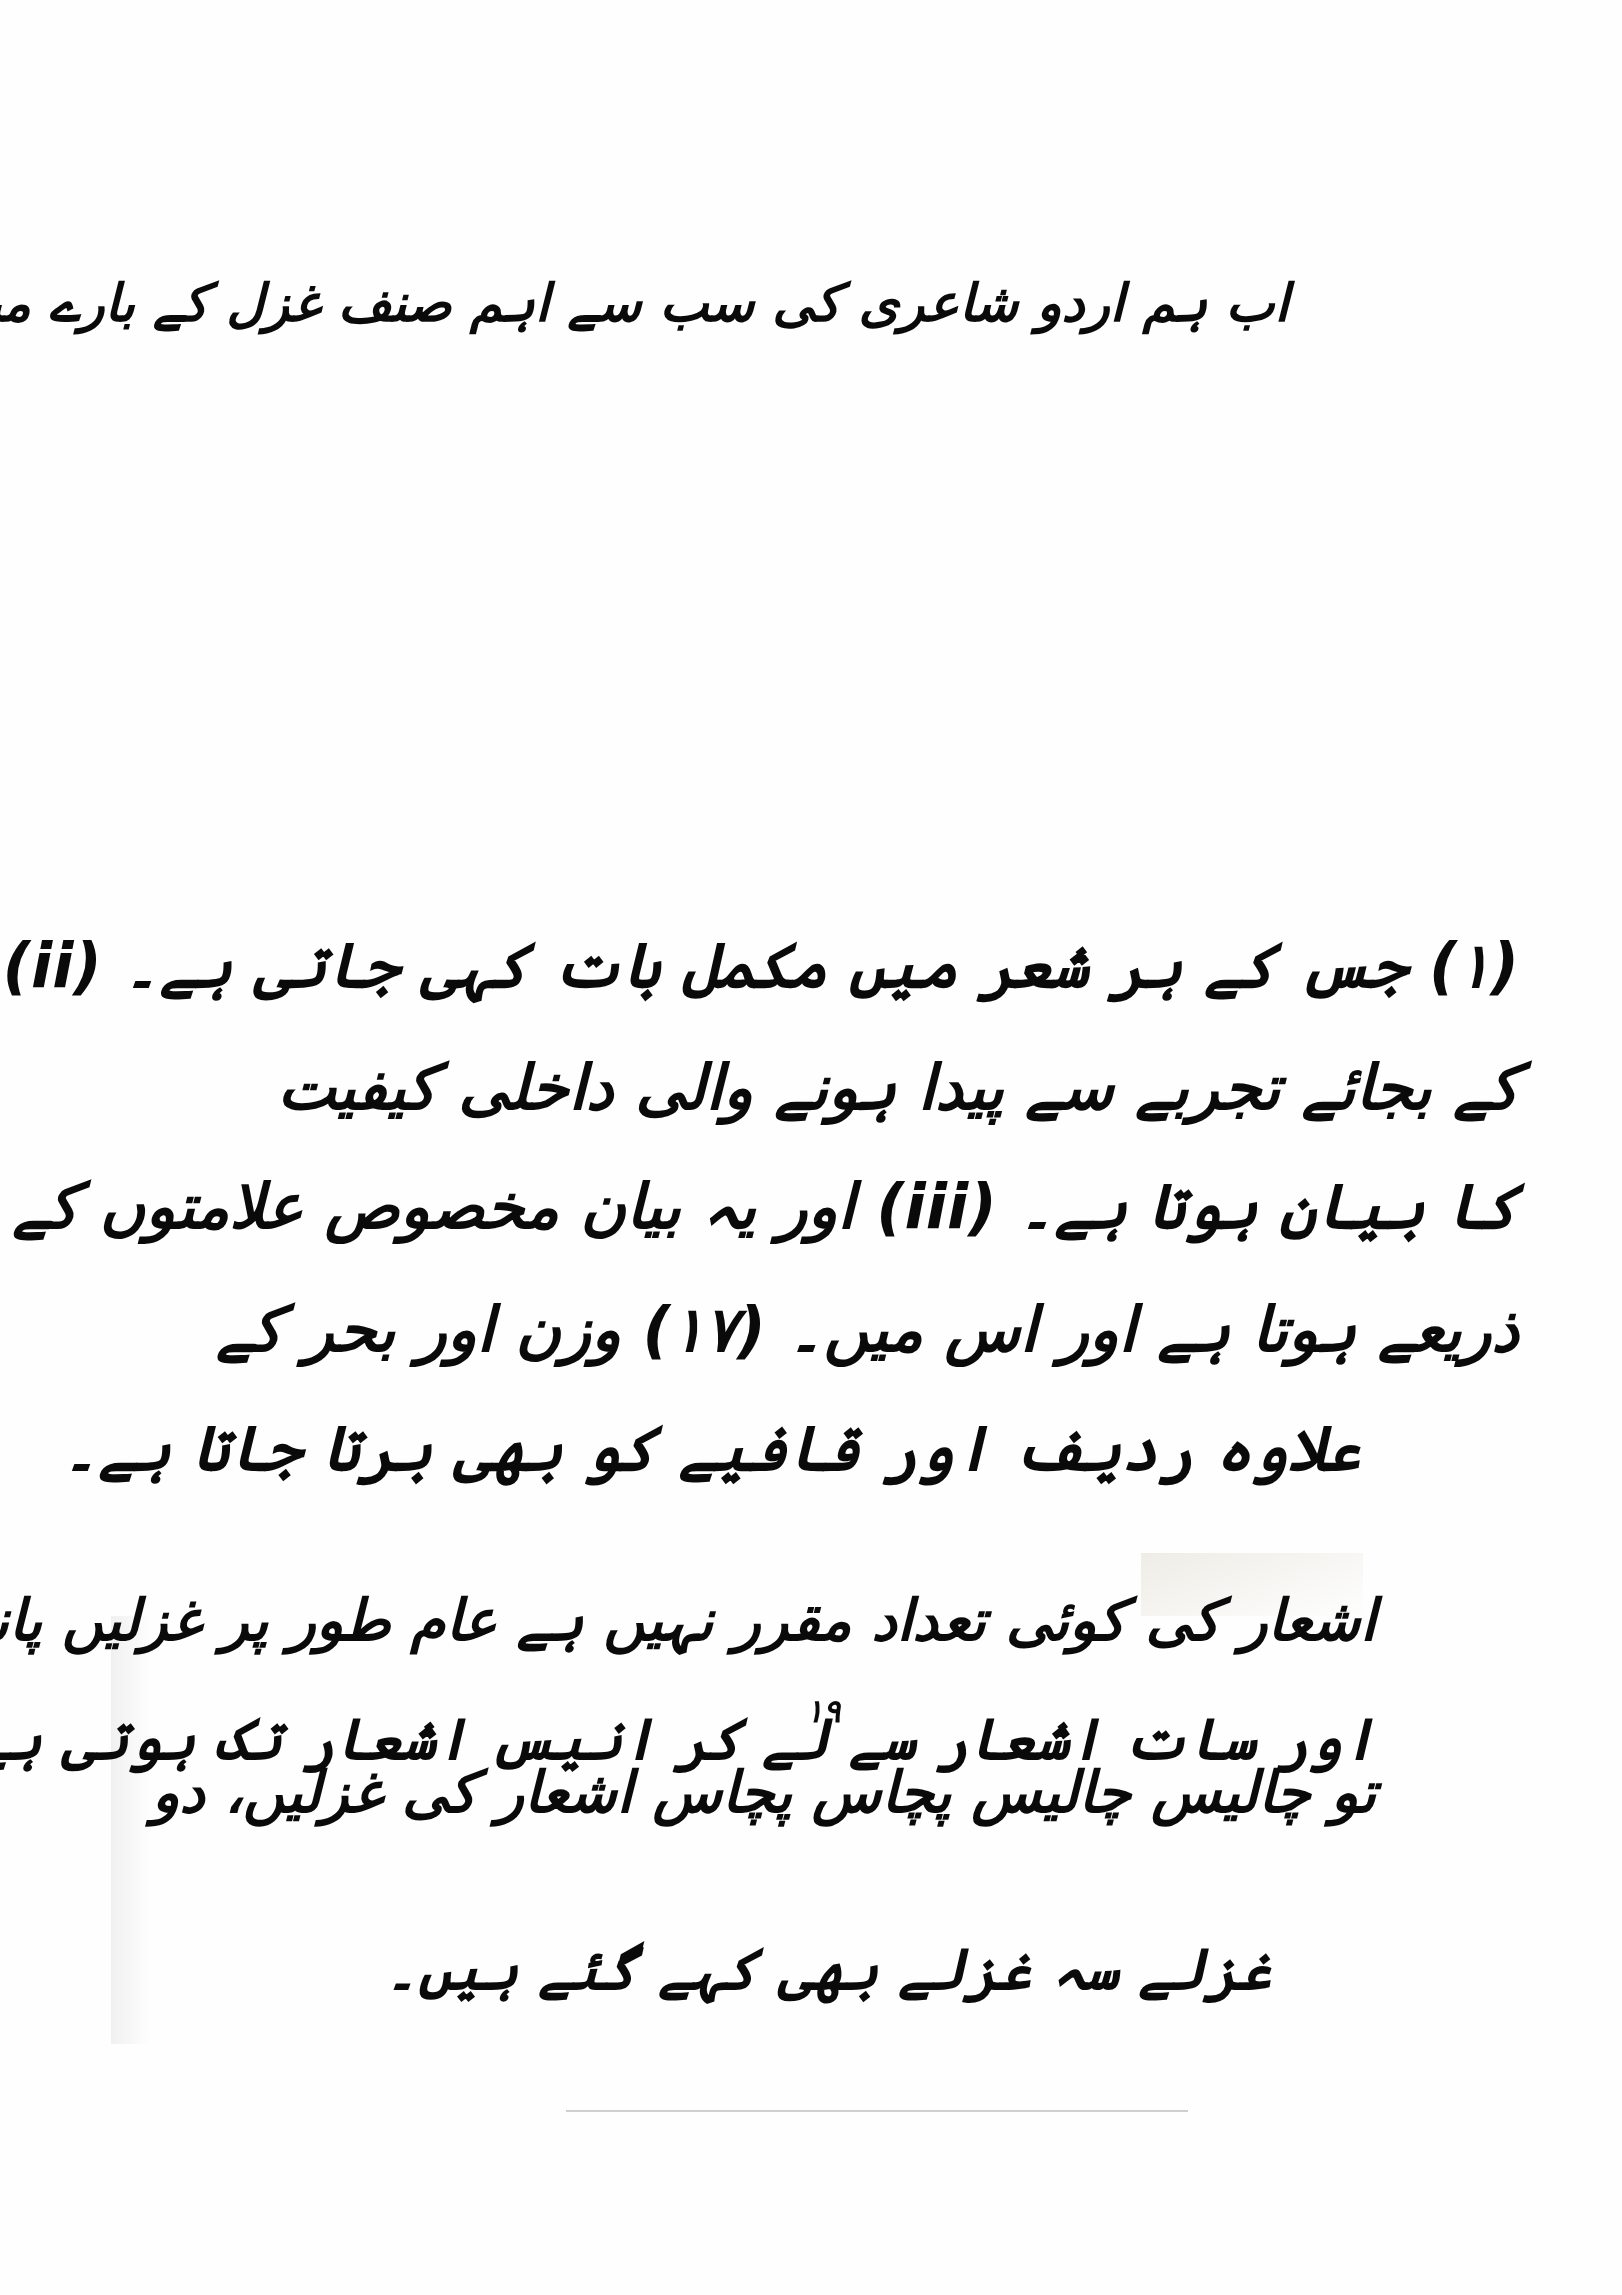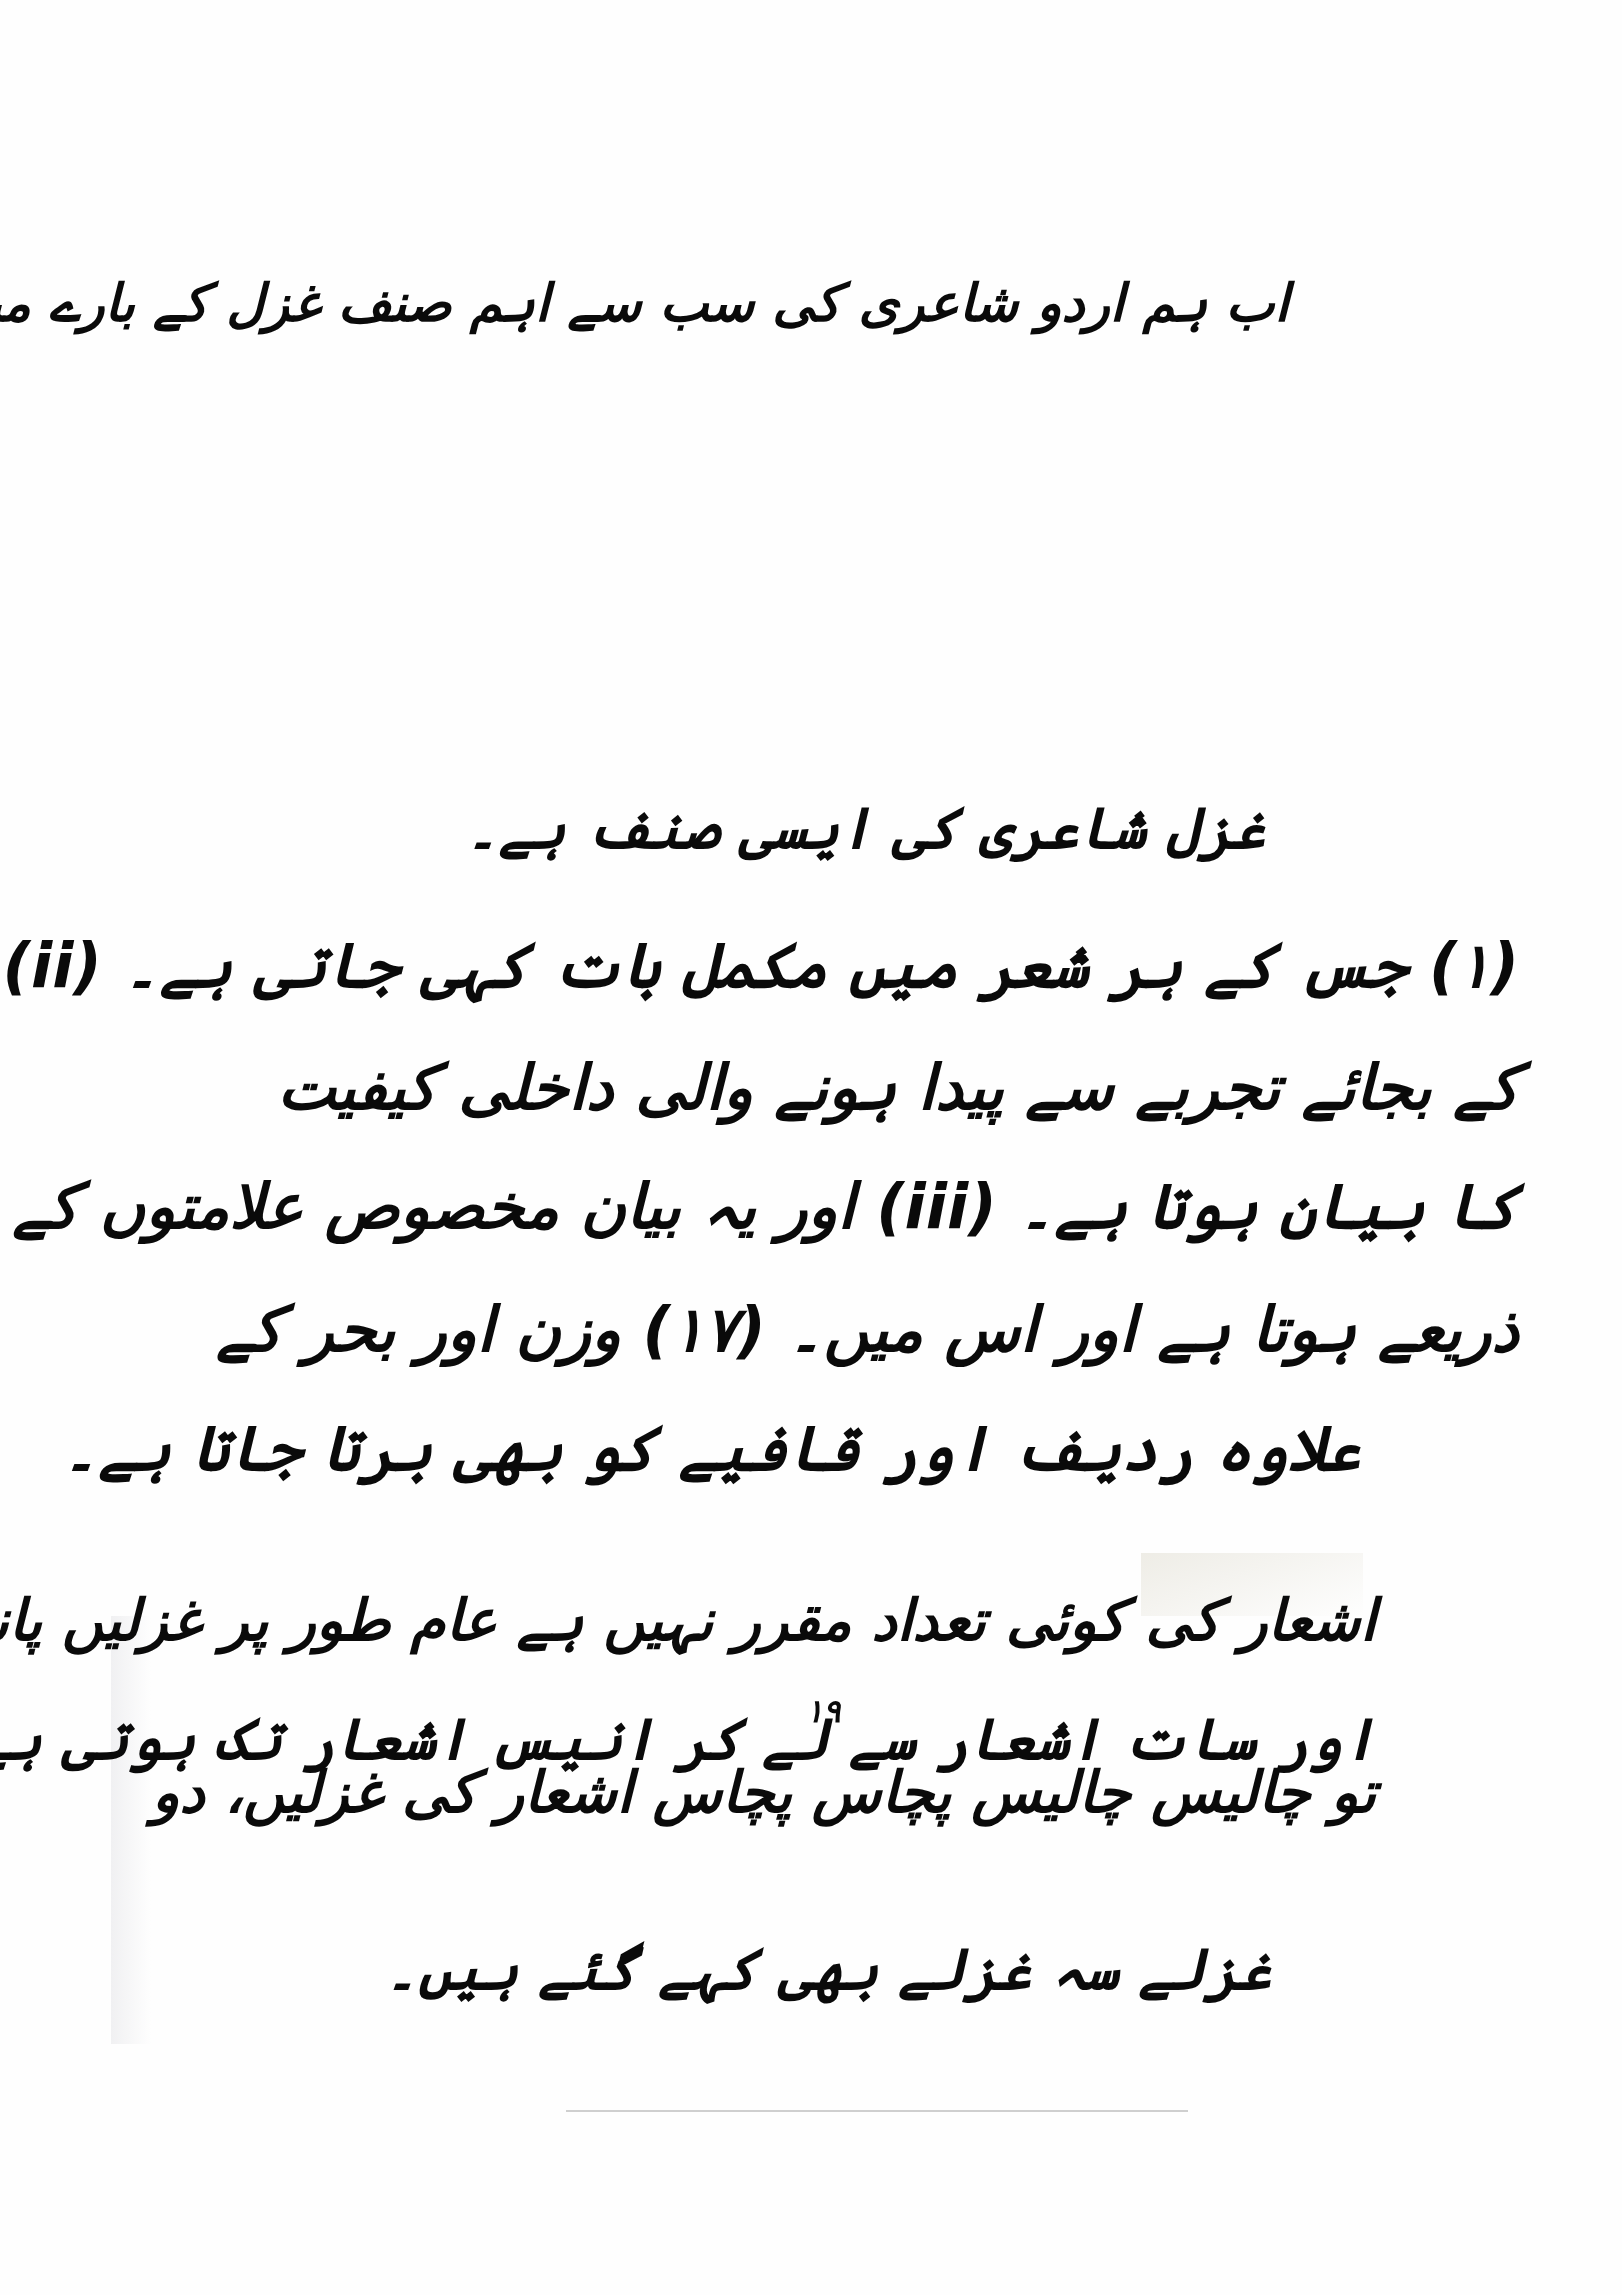--- a/index.html
+++ b/index.html
@@ -36,21 +36,20 @@
 </head>
 <body>
 
 <div class="page">
   <div class="scan-smudge"></div>
   <div class="edge-smudge"></div>
 
   <div class="line intro">اب ہم اردو شاعری کی سب سے اہم صنف غزل کے بارے میں بات چیت کرینگے</div>
 
 
-  <div class="line subtitle">غزل شاعری کی ایسی صنف ہے۔</div>
 
   <div>
     <div class="line p1" style="top:935px;">(۱)   جس کے ہر شعر میں مکمل بات کہی جاتی ہے۔ (ii) تجربہ</div>
     <div class="line p1" style="top:1057px;">کے بجائے تجربے سے پیدا ہونے والی داخلی کیفیت</div>
     <div class="line p1" style="top:1176px;">کا بیان ہوتا ہے۔ (iii) اور یہ بیان مخصوص علامتوں کے</div>
     <div class="line p1" style="top:1299px;text-align:center;">ذریعے ہوتا ہے اور اس میں۔ (۱۷) وزن اور بحر کے</div>
     <div class="line p1" style="top:1418px; right:261px;">علاوہ ردیف اور قافیے کو بھی برتا جاتا ہے۔</div>
   </div>
 
   <div>

